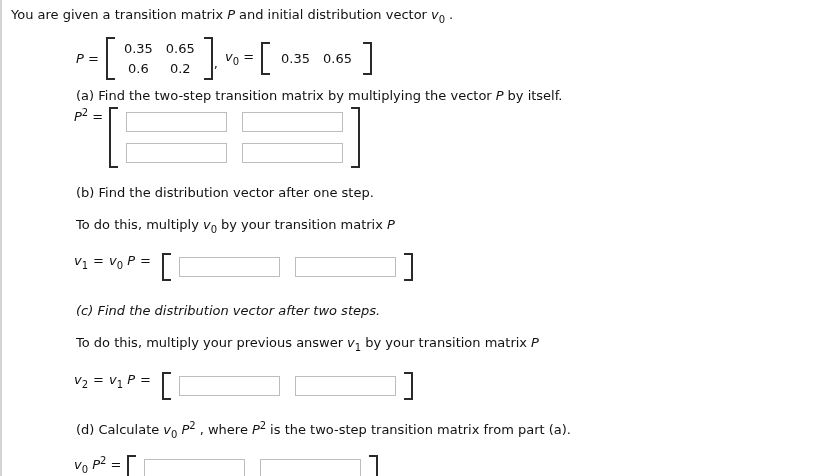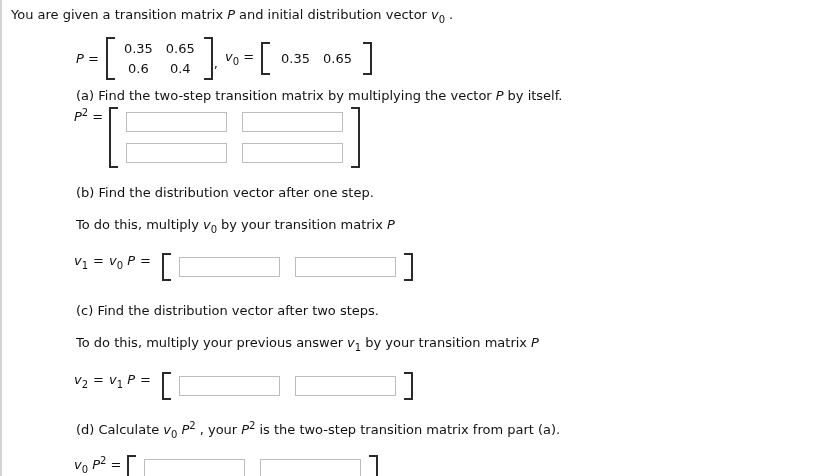--- a/index.html
+++ b/index.html
@@ -36,21 +36,21 @@
     column-gap: 13px; row-gap: 5px;
     padding: 4px 9px; justify-items: center; align-content: center;
   }
   .vnums { display: flex; column-gap: 13px; padding: 9px 11px; align-items: center; }
   .comma { align-self: flex-end; margin: 0 7px 9px 1px; }
   .given-lhs { margin-right: 7px; white-space: nowrap; }
 
   
   .prompt-a { margin: 8px 0 0 65px; line-height: 16px; }
   .part-title-b { margin: 17px 0 0 65px; line-height: 16px; }
-  .part-title-c { margin: 22px 0 0 65px; line-height: 16px; }
+  .part-title-c { margin: 22px 0 0 65px; line-height: 16px; font-style: italic; }
   .part-title-d { margin: 18px 0 0 65px; line-height: 16px; }
   .hint { margin: 12px 0 0 65px; line-height: 24px; }
 
   
   .ans-matrix-row { display: flex; margin: 3px 0 0 63px; }
   .ans-grid {
     display: grid; grid-template-columns: auto auto;
     column-gap: 15px; row-gap: 11px; padding: 5px 8px;
   }
   .ans-vec-row { display: flex; align-items: flex-start; margin: 12px 0 0 63px; }
@@ -73,21 +73,21 @@
   </p>
 
   <div class="given-row">
     <span class="given-lhs"><span class="iv">P</span> <span>=</span></span>
     <span class="math-matrix">
       <span class="br l"></span>
       <span class="mgrid">
         <span>0.35</span>
         <span>0.65</span>
         <span>0.6</span>
-        <span>0.4</span>
+        <span>0.2</span>
       </span>
       <span class="br r"></span>
     </span>
     <span class="comma">,</span>
     <span class="given-lhs"><span class="iv">v</span><sub>0</sub> <span>=</span></span>
     <span class="math-matrix">
       <span class="br l"></span>
       <span class="vnums">
         <span>0.35</span>
         <span>0.65</span>
@@ -140,21 +140,21 @@
       <span class="br l"></span>
       <span class="ans-vec">
         <input type="text" class="ans" value="" style="">
         <input type="text" class="ans" value="" style="">
       </span>
       <span class="br r"></span>
     </span>
   </div>
 
   <p class="part-title-d line">
-    <span>(d) Calculate</span><span class="ivar"><span class="iv">v</span><sub>0</sub> <span class="iv">P</span><sup>2</sup></span><span>, your</span><span class="ivar"><span class="iv">P</span><sup>2</sup></span><span>is the two-step transition matrix from part (a).</span>
+    <span>(d) Calculate</span><span class="ivar"><span class="iv">v</span><sub>0</sub> <span class="iv">P</span><sup>2</sup></span><span>, where</span><span class="ivar"><span class="iv">P</span><sup>2</sup></span><span>is the two-step transition matrix from part (a).</span>
   </p>
   <div class="ans-vec-row">
     <span class="lhs"><span class="iv">v</span><sub>0</sub> <span class="iv">P</span><sup>2</sup> <span>=</span></span>
     <span class="math-matrix">
       <span class="br l"></span>
       <span class="ans-vec">
         <input type="text" class="ans" value="" style="">
         <input type="text" class="ans" value="" style="">
       </span>
       <span class="br r"></span>

